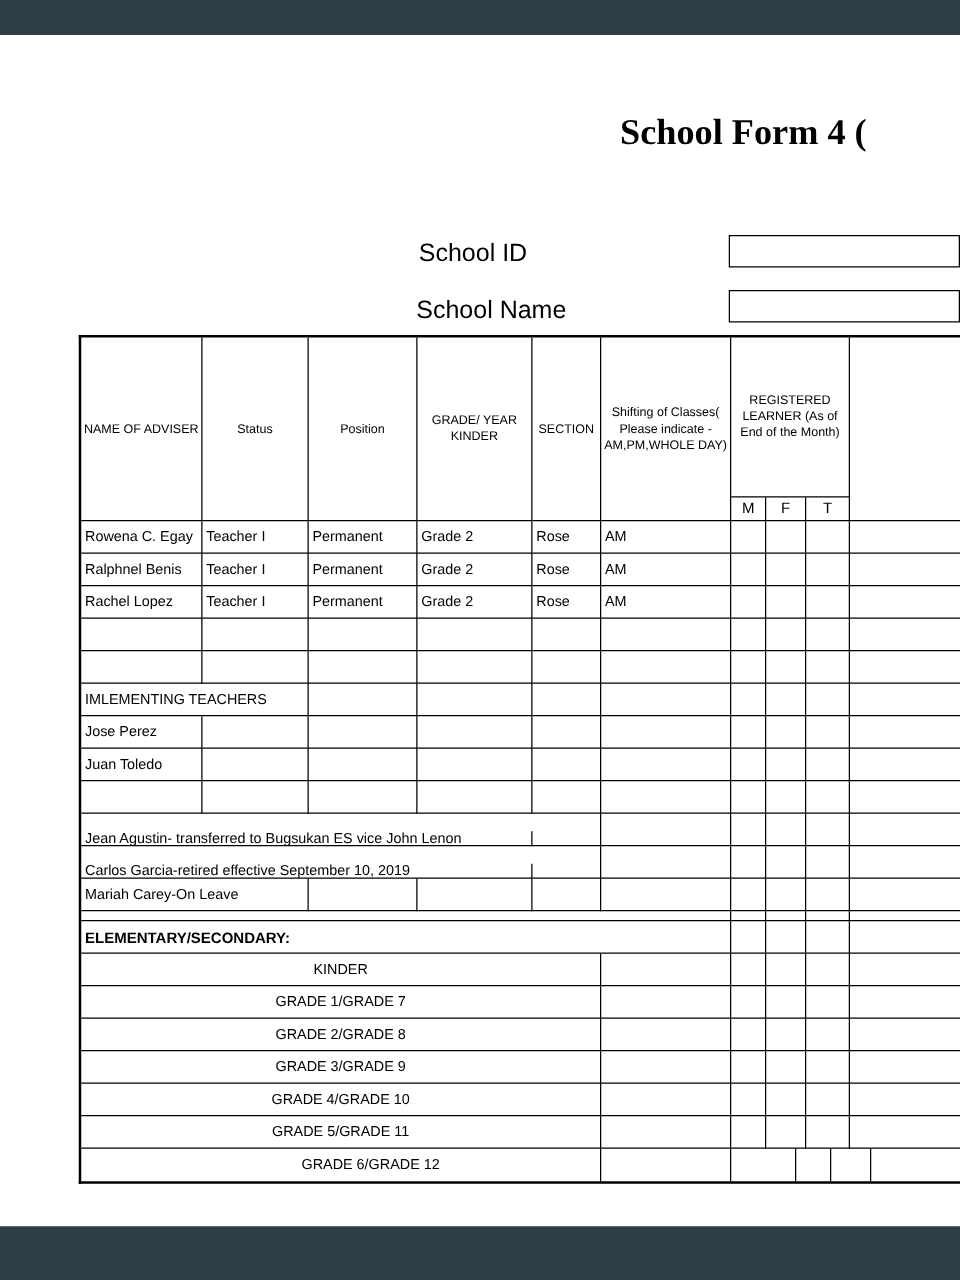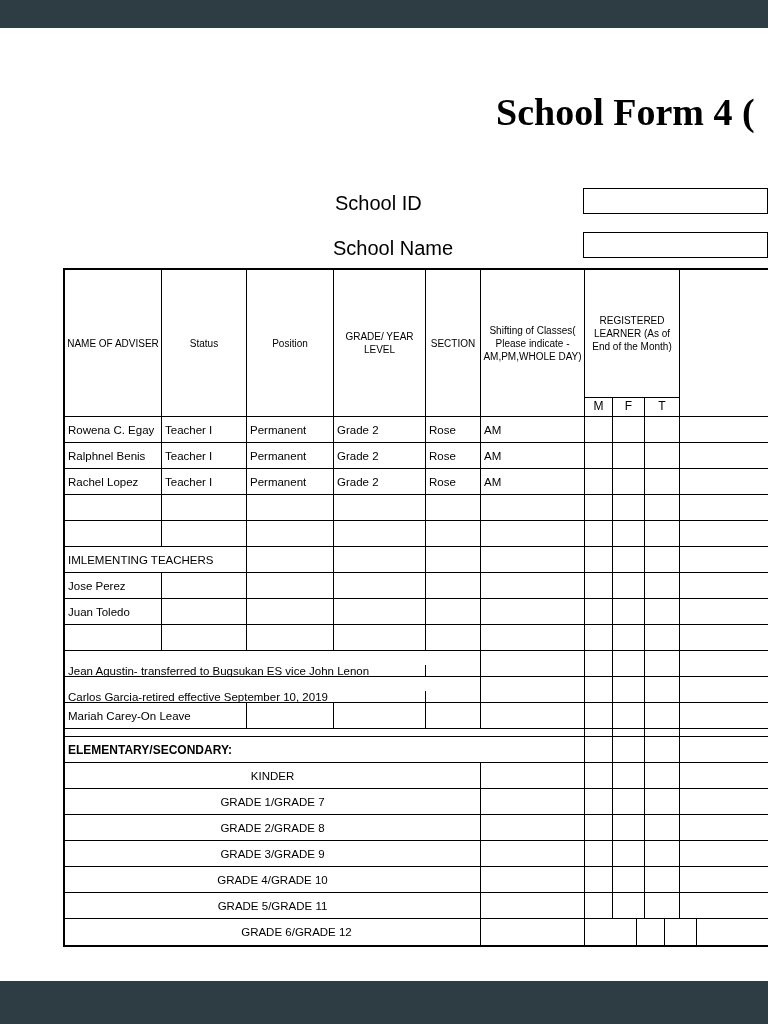--- a/index.html
+++ b/index.html
@@ -6,21 +6,21 @@
   * { box-sizing: border-box; }
   html, body { margin:0; padding:0; }
   body {
     width:768px; height:1024px; position:relative; overflow:hidden;
     background:#ffffff; font-family:"Liberation Sans", sans-serif; color:#000;
   }
   .bar-top { position:absolute; left:0; top:0; width:768px; height:28px; background:var(--chrome); }
   .bar-bottom { position:absolute; left:0; top:981px; width:768px; height:43px; background:var(--chrome); }
   .title {
     position:absolute; left:496px; top:90px; white-space:nowrap;
-    font-family:"Liberation Serif", serif; font-weight:bold; font-size:38px;
+    font-family:"Liberation Serif", serif; font-weight:bold; font-size:29px;
   }
   .flabel { position:absolute; font-size:20px; }
   #school-id-label { left:335px; top:192px; }
   #school-name-label { left:333px; top:237px; }
   .fbox { position:absolute; left:583px; width:185px; height:26px; border:1px solid #000; background:#fff; }
   #school-id-box { top:188px; }
   #school-name-box { top:232px; }
 
   .tbl {
     position:absolute; left:63px; top:268px;
@@ -60,21 +60,21 @@
 <div class="fbox" id="school-id-box"></div>
 
 <div class="flabel" id="school-name-label">School Name</div>
 <div class="fbox" id="school-name-box"></div>
 
 <div class="tbl">
 
   <div class="c hc sp2r">NAME OF ADVISER</div>
   <div class="c hc sp2r">Status</div>
   <div class="c hc sp2r">Position</div>
-  <div class="c hc sp2r">GRADE/ YEAR LEVEL</div>
+  <div class="c hc sp2r">GRADE/ YEAR KINDER</div>
   <div class="c hc sp2r">SECTION</div>
   <div class="c hc sp2r">Shifting of Classes( Please indicate -AM,PM,WHOLE DAY)</div>
   <div class="c hc sp3c">REGISTERED LEARNER (As of End of the Month)</div>
   <div class="c hc sp2r edge"></div>
   <div class="c hc ctr sub">M</div>
   <div class="c hc ctr sub">F</div>
   <div class="c hc ctr sub">T</div>
 
   <div class="c">Rowena C. Egay</div>
   <div class="c">Teacher I</div>

